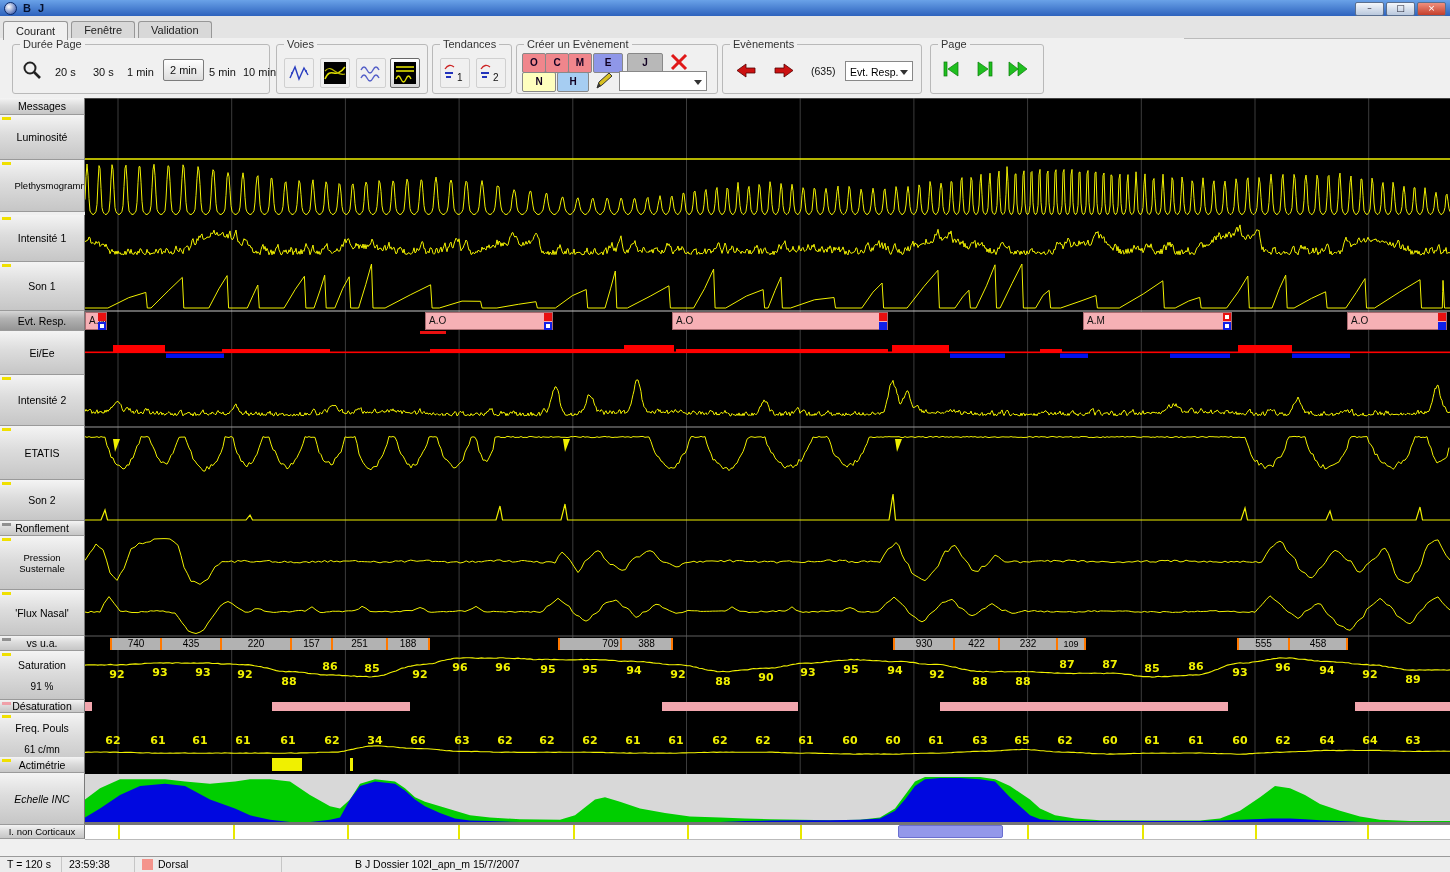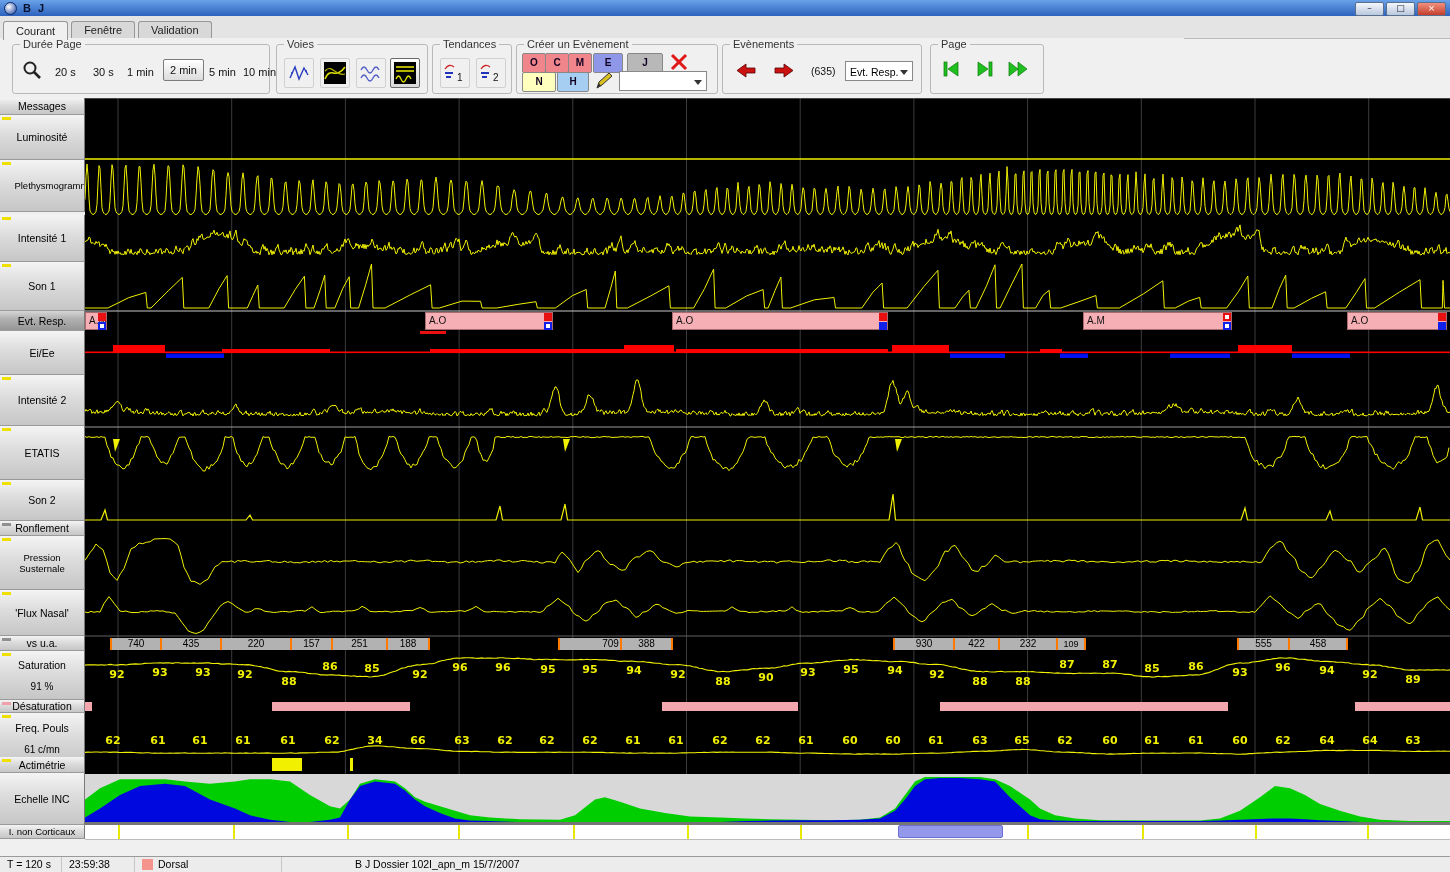--- a/index.html
+++ b/index.html
@@ -285,21 +285,21 @@
       </div>
       <div class="side-ch" style="top: 713px; height: 52px;">
         <div class="tick" style="background: rgb(240, 224, 0);"></div>
         <span>Freq. Pouls</span>
         <span class="sub">61 c/mn</span>
       </div>
       <div class="side-ch" style="top: 757px; height: 16px;">
         <div class="tick" style="background: rgb(240, 224, 0);"></div>
         <span>Actimétrie</span>
       </div>
-      <div class="side-ch" style="top: 773px; height: 52px;">
+      <div class="side-ch" style="top: 773px; height: 52px; font-style: italic;">
         <span>Echelle INC</span>
       </div>
       <div class="side-ch" style="top: 825px; height: 14px;">
         <span style="font-size: 9.5px;">I. non Corticaux</span>
       </div>
     </div>
 
   <svg id="traces-svg" width="1365" height="676" style="position:absolute;left:85px;top:98px;">
       <rect x="0" y="0" width="1365" height="676" fill="#000"></rect>
       <line x1="33" y1="0" x2="33" y2="676" stroke="#3c3c3c" stroke-width="1"></line>

